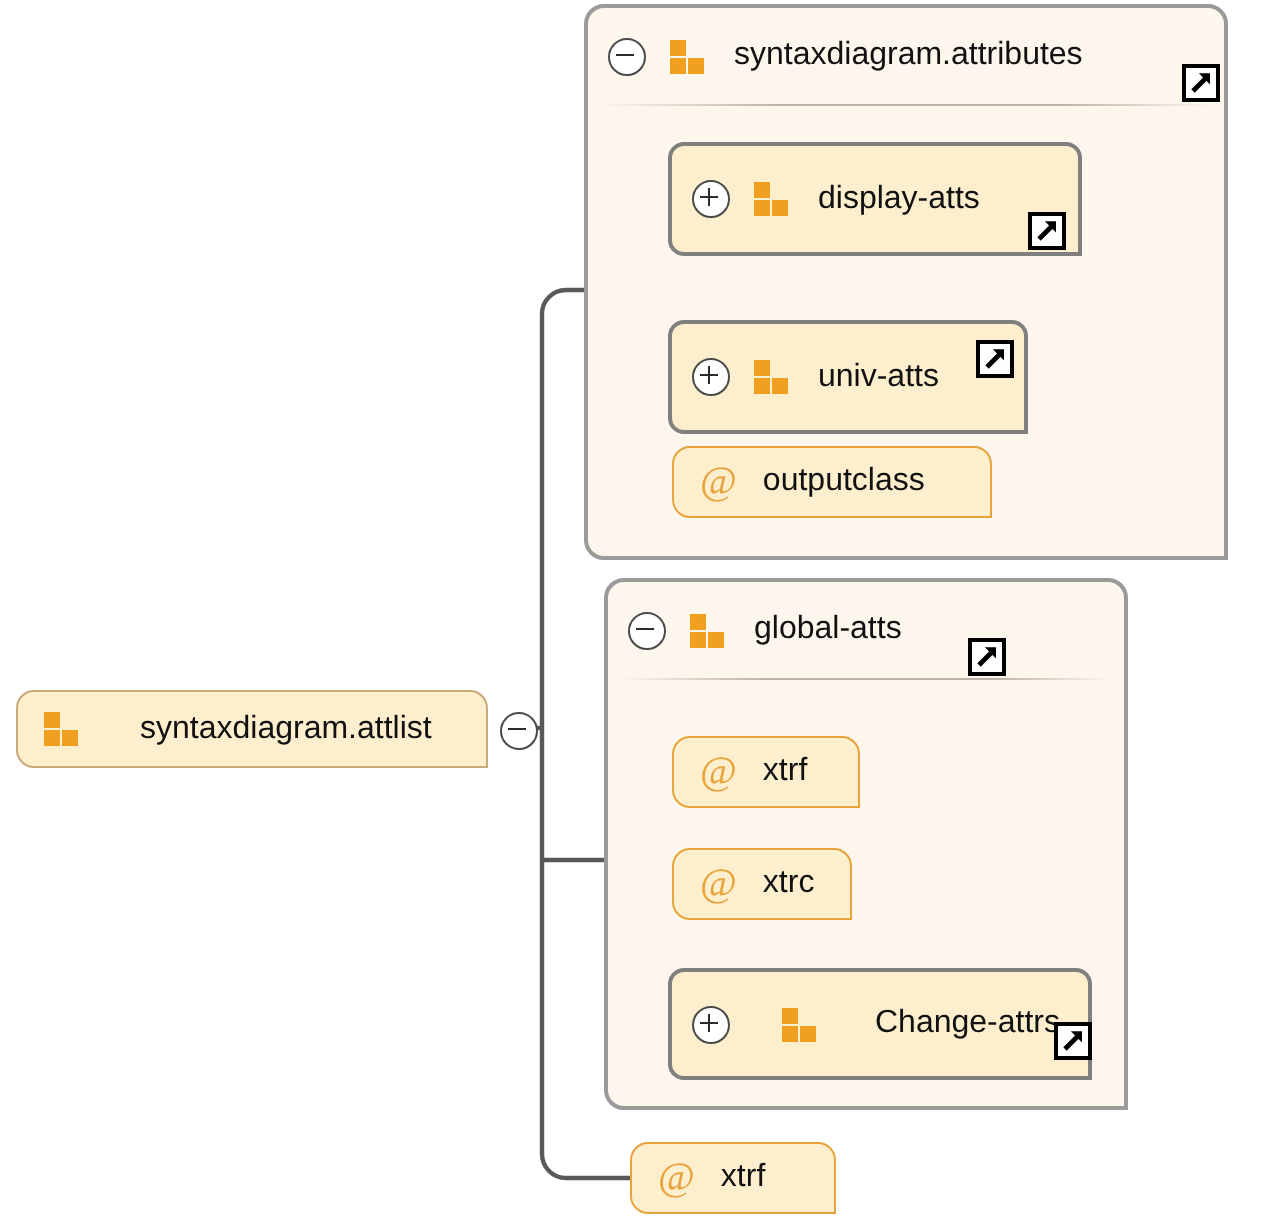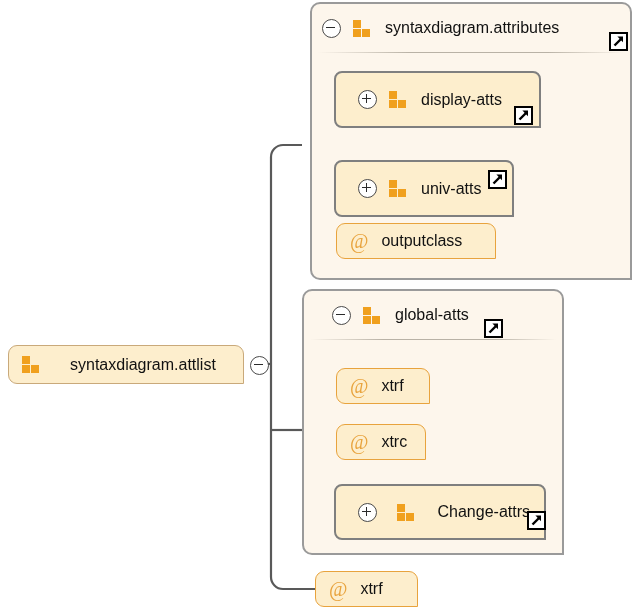--- a/index.html
+++ b/index.html
@@ -41,21 +41,20 @@
     border: 1px solid #c9a97a;
     background: #fdeecd;
     gap: 16px;
   }
 
   
   .node.group-ref {
     border: 2px solid #7f7f7f;
     background: #fdeecd;
     border-radius: 8px 8px 0 8px;
-    padding-left: 12px;
   }
 
   
   .node.attr {
     border: 1px solid #e8a33d;
     background: #fdeecd;
     border-radius: 9px 9px 0 9px;
   }
 
   
@@ -181,21 +180,21 @@
   <div class="node elem-root" style="left:8px; top:345px; width:236px; height:39px;">
     <div class="seq-icon" style="margin-left:13px;">
       <i class="s1"></i>
         <i class="s2"></i>
         <i class="s3"></i>
     </div>
     <span class="node-label">syntaxdiagram.attlist</span>
   </div>
   <div class="ctl" style="position:absolute; left:250px; top:356px; margin-left:0;"></div>
 
-  <div class="container" style="left:310px; top:2px; width:322px; height:278px;">
+  <div class="container" style="left:292px; top:2px; width:322px; height:278px;">
     <div class="container-head" style="left:0; top:2px;">
       <div class="ctl"></div>
       <div class="seq-icon">
         <i class="s1"></i>
           <i class="s2"></i>
           <i class="s3"></i>
       </div>
       <span class="container-label">syntaxdiagram.attributes</span>
     </div>
     <div class="container-divider"></div>
@@ -238,21 +237,21 @@
       <path d="M12 2.6 L12 8.2 L6.4 2.6 Z" fill="#000"></path>
     </svg>
   </div>
 
   <div class="node attr" style="left:336px; top:223px; width:160px; height:36px;">
     <span class="at-icon">@</span>
     <span class="node-label">outputclass</span>
   </div>
 
   <div class="container" style="left:302px; top:289px; width:262px; height:266px;">
-    <div class="container-head" style="left:0; top:2px;margin-left:18px;">
+    <div class="container-head" style="left:0; top:2px;">
       <div class="ctl"></div>
       <div class="seq-icon">
         <i class="s1"></i>
           <i class="s2"></i>
           <i class="s3"></i>
       </div>
       <span class="container-label">global-atts</span>
     </div>
     <div class="container-divider"></div>
     <div class="ext" style="left:180px; top:28px;">

